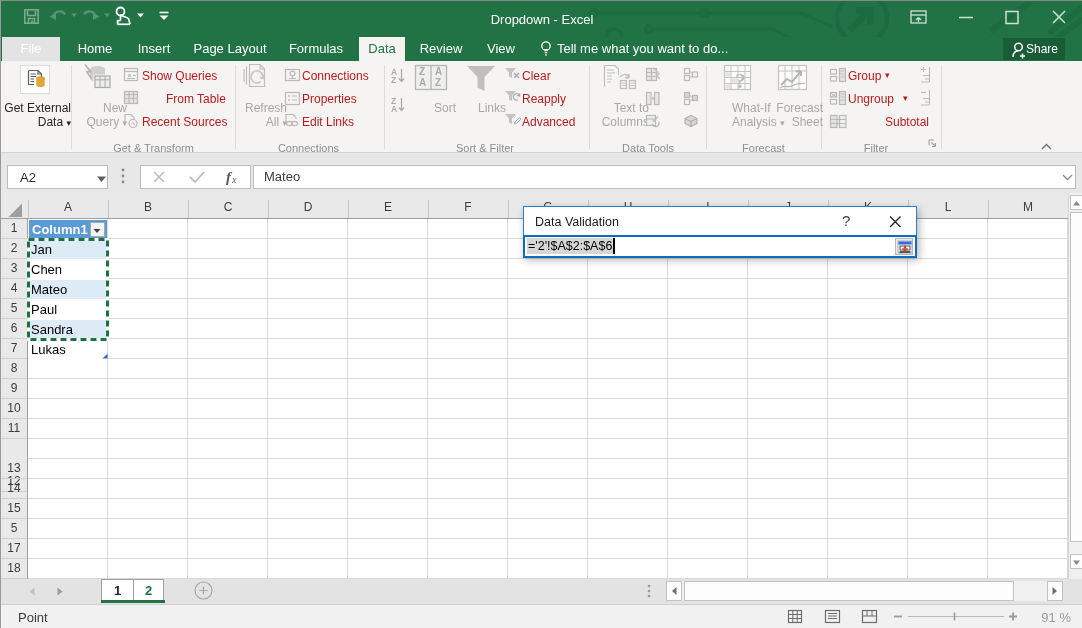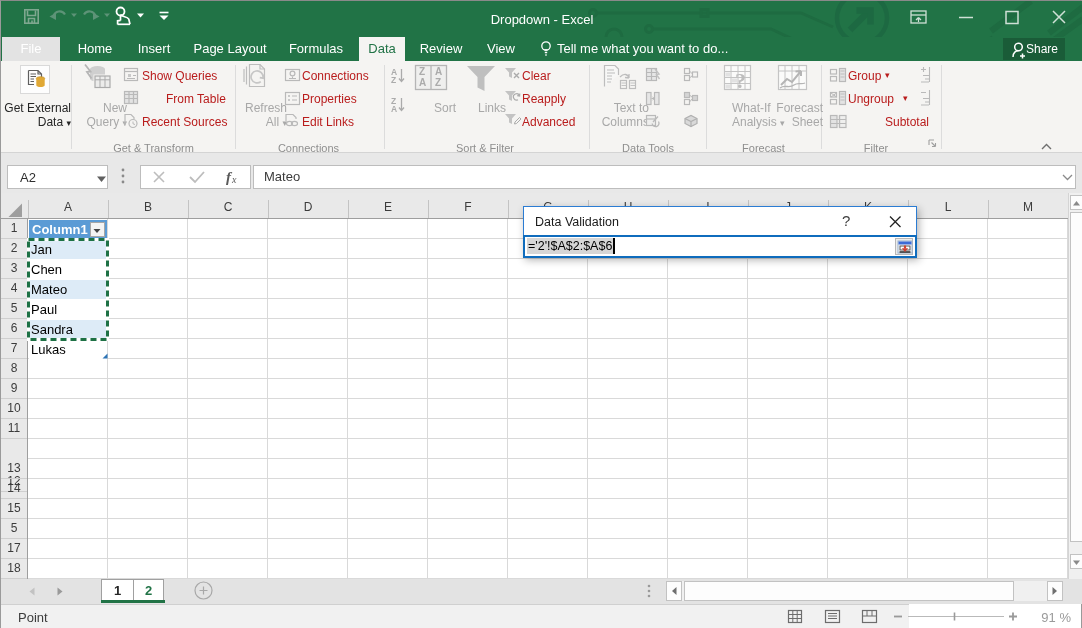--- a/index.html
+++ b/index.html
@@ -55,21 +55,21 @@
               border:1px solid #2b7cd3; box-shadow:2px 3px 8px rgba(0,0,0,0.3); }
   #dvinput { position:absolute; left:-1px; top:28px; width:394px; height:23px; background:#fff;
              border:2px solid #0f6cbd; font-size:12.5px; color:#000; padding:1px 0 0 2px; white-space:nowrap; }
   #dvformula { display:inline-block; background:#d6d6d6; padding:0 1px; line-height:16px; vertical-align:top; }
   #dvcaret { display:inline-block; width:1.5px; height:16px; background:#000; vertical-align:top; }
   #dvexpand { position:absolute; right:2px; top:1px; width:18px; height:17px; background:#ececec; border:1px solid #b8b8b8; padding:1px 0 0 1px; }
 
   
   #tabbar { position:absolute; left:0; top:578px; width:1082px; height:25px; background:#e3e3e3; }
   
-  #statusbar { position:absolute; left:0; top:603px; width:908px; height:25px; background:#f1f1f1; border-top:1px solid #d0d0d0; }
+  #statusbar { position:absolute; left:0; top:603px; width:1082px; height:25px; background:#f1f1f1; border-top:1px solid #d0d0d0; }
 </style>
 </head>
 <body>
 <div id="win">
   <div id="titlebar">
     <svg width="1082" height="60" style="position:absolute;left:0;top:0;">
 
       <g stroke="#1e6b41" stroke-width="3" fill="none">
         <path d="M596 12 L800 12 L832 26"></path>
         <circle cx="592" cy="12" r="3.5"></circle>

